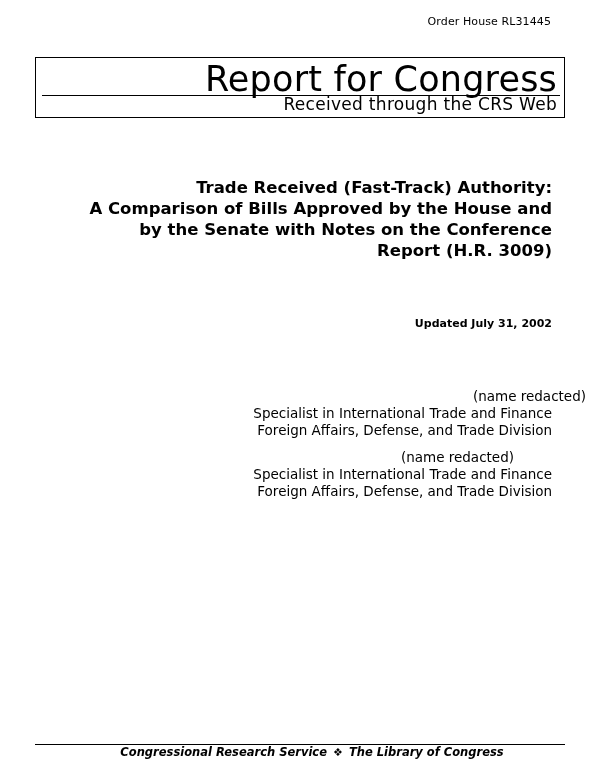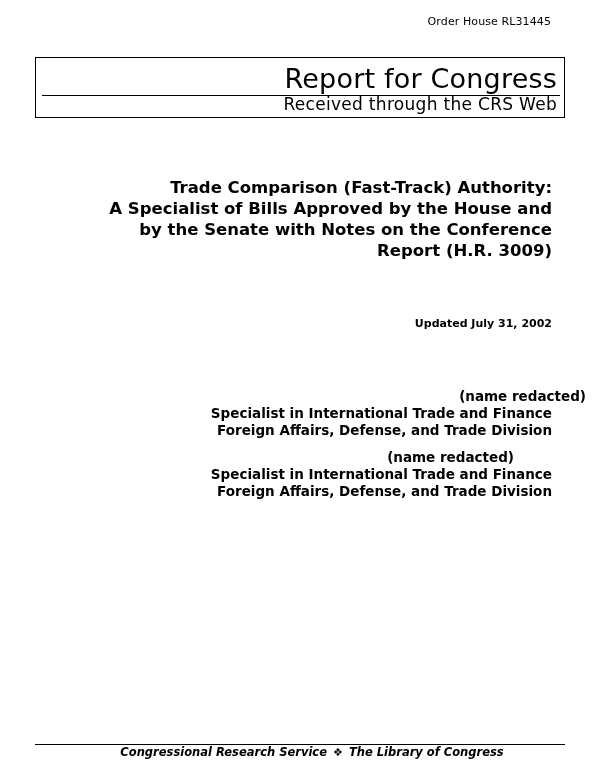--- a/index.html
+++ b/index.html
@@ -9,39 +9,39 @@
   }
   .abs { position: absolute; white-space: nowrap; }
   #order-code {
     right: 49px; top: 15px; font-size: 11px; letter-spacing: 0.1px;
   }
   #header-box {
     left: 35px; top: 57px; width: 528px; height: 59px;
     border: 1px solid #000; box-sizing: content-box;
   }
   #header-title {
-    right: 7px; top: 5px; font-size: 27px; font-weight: normal;
+    right: 7px; top: 5px; font-size: 35px; font-weight: normal;
     letter-spacing: 0.2px; line-height: 32px;
   }
   #header-rule {
     left: 6px; right: 4px; top: 37px; height: 0; border-top: 1px solid #000;
   }
   #header-subtitle {
     right: 7px; top: 38px; font-size: 17px; line-height: 16px; letter-spacing: 0.3px;
   }
   #doc-title {
     right: 48px; top: 177px; text-align: right;
     font-size: 16.5px; font-weight: bold; line-height: 21px;
   }
   #doc-title div { white-space: nowrap; }
   #updated {
     right: 48px; top: 317px; font-size: 11px; font-weight: bold;
   }
   .author-block { text-align: right; font-size: 13.5px; line-height: 17px; }
-  .author-block div { white-space: nowrap; font-weight: bold; }
+  .author-block div { white-space: nowrap; }
   #author1 { right: 48px; top: 388px; }
   #author1 .name { margin-right: -34px; }
   #author2 { right: 48px; top: 449px; }
   #author2 .name { margin-right: 38px; }
   #footer-rule {
     left: 35px; width: 530px; top: 744px; height: 0; border-top: 1px solid #000;
   }
   #footer-text {
     left: 12px; width: 600px; top: 745px; text-align: center;
     font-size: 11.5px; font-weight: bold; font-style: italic;
@@ -54,22 +54,22 @@
 
 <div id="order-code" class="abs">Order House RL31445</div>
 
 <div id="header-box" class="abs">
   <div id="header-title" class="abs">Report for Congress</div>
   <div id="header-rule" class="abs"></div>
   <div id="header-subtitle" class="abs">Received through the CRS Web</div>
 </div>
 
 <div id="doc-title" class="abs">
-  <div>Trade Comparison (Fast-Track) Authority:</div>
-  <div>A Specialist of Bills Approved by the House and</div>
+  <div>Trade Received (Fast-Track) Authority:</div>
+  <div>A Comparison of Bills Approved by the House and</div>
   <div>by the Senate with Notes on the Conference</div>
   <div>Report (H.R. 3009)</div>
 </div>
 
 <div id="updated" class="abs">Updated July 31, 2002</div>
 
 <div id="author1" class="abs author-block">
   <div class="name">(name redacted)</div>
   <div>Specialist in International Trade and Finance</div>
   <div>Foreign Affairs, Defense, and Trade Division</div>

